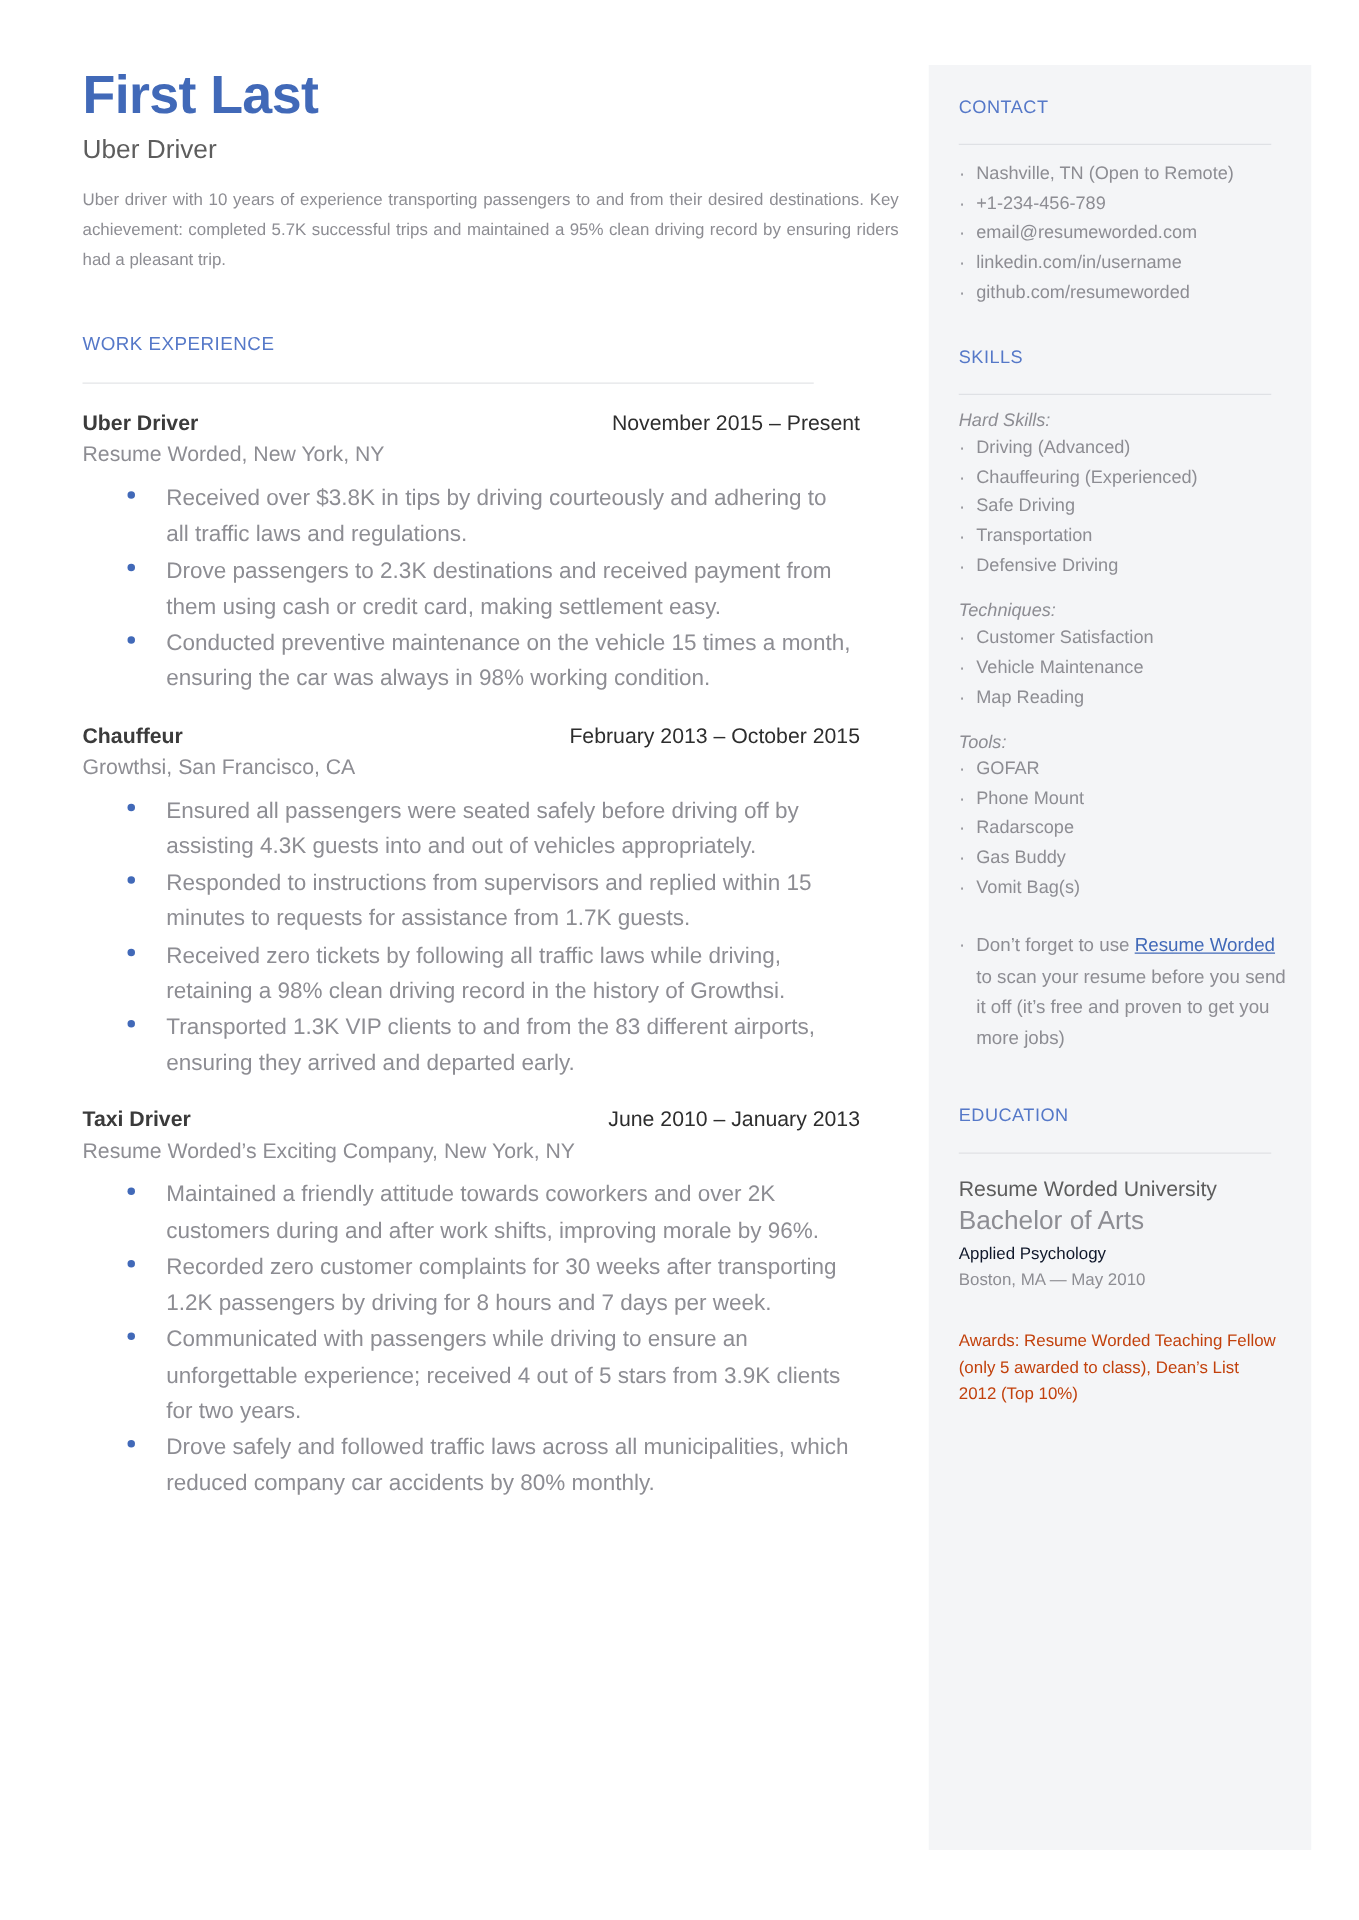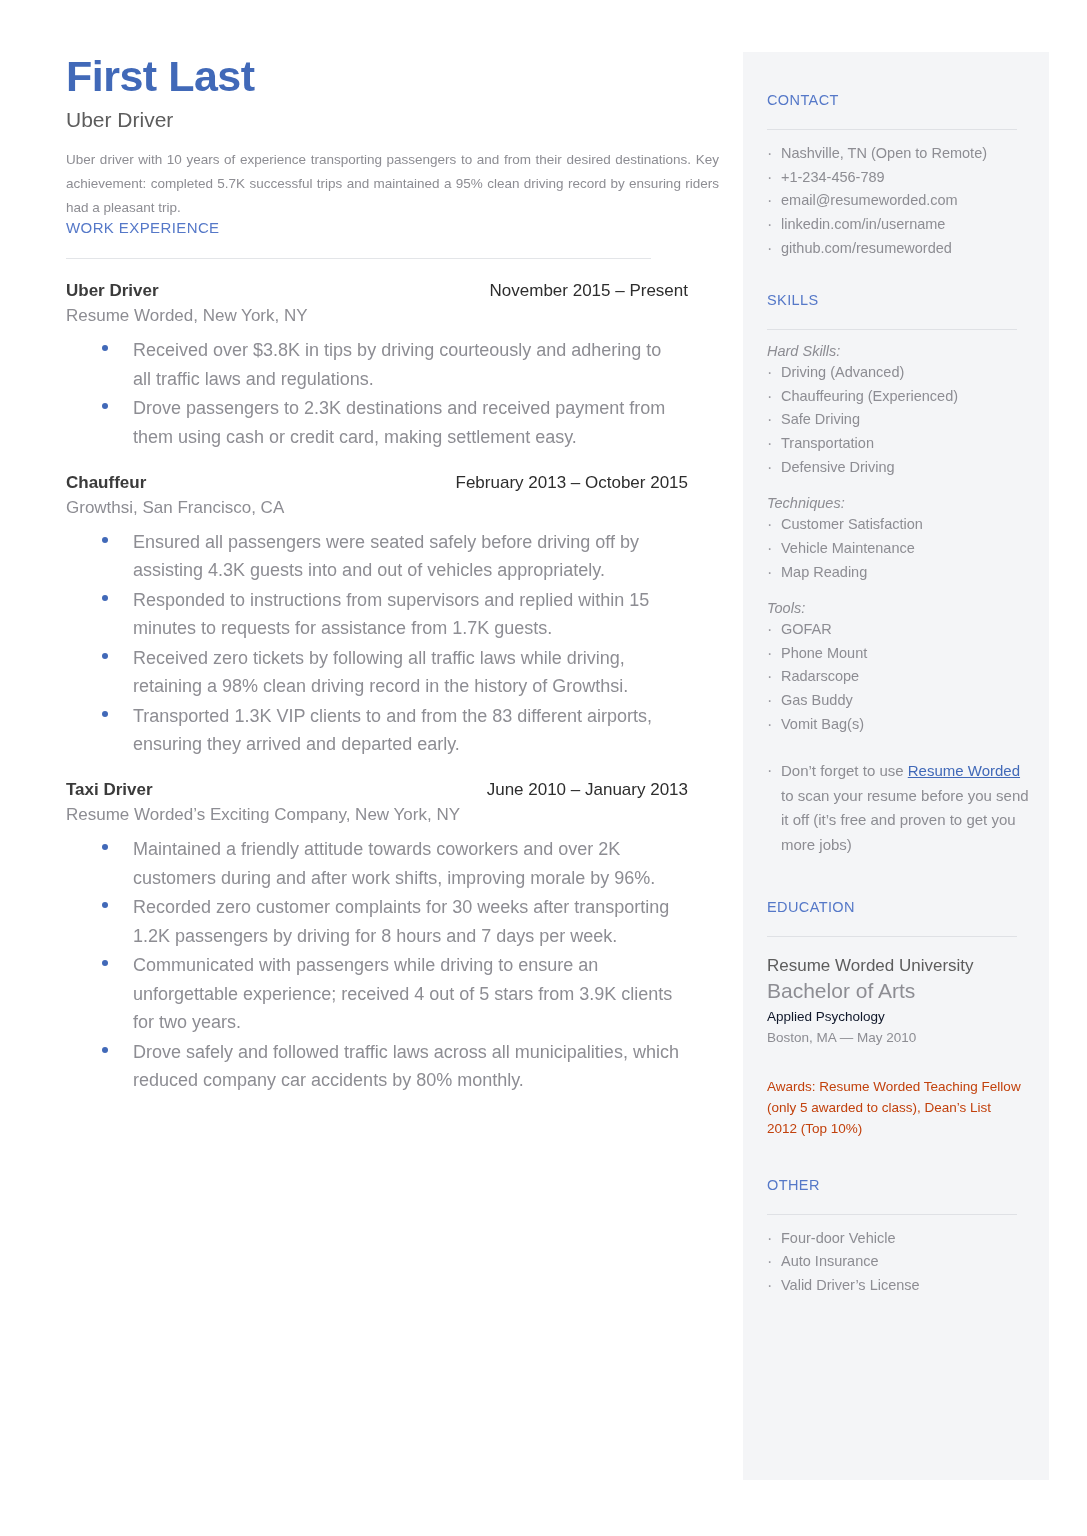--- a/index.html
+++ b/index.html
@@ -56,21 +56,21 @@
     margin: 0;
     width: 653px;
   }
 
   .section-header {
     font-size: 15px;
     color: #5578c8;
     letter-spacing: 0.4px;
     margin: 0;
   }
-  .main-col .section-header { }
+  .main-col .section-header { margin-top: 48px; }
   .divider {
     height: 1px;
     background: #e3e5e8;
     margin-top: 22px;
     width: 585px;
   }
 
   .job { margin-top: 22px; }
   .job-row {
     display: flex;
@@ -119,21 +119,21 @@
     background: #4169b8;
   }
 
   
   .side-col {
     position: absolute;
     left: 767px;
     top: 78px;
     width: 258px;
   }
-  .side-block { margin-bottom: 0; margin-top: 14px; }
+  .side-block { margin-bottom: 0; }
   .side-block .section-header { font-size: 14.5px; }
   .side-divider {
     height: 1px;
     background: #dfe1e5;
     margin: 21px 0 0 0;
     width: 250px;
   }
 
   ul.side-list {
     list-style: none;
@@ -236,20 +236,21 @@
 
   <div class="job">
     <div class="job-row">
       <span class="job-role">Uber Driver</span>
       <span class="job-dates">November 2015 – Present</span>
     </div>
     <div class="job-company">Resume Worded, New York, NY</div>
     <ul class="bullets">
       <li>Received over $3.8K in tips by driving courteously and adhering to all traffic laws and regulations.</li>
       <li>Drove passengers to 2.3K destinations and received payment from them using cash or credit card, making settlement easy.</li>
+      <li>Conducted preventive maintenance on the vehicle 15 times a month, ensuring the car was always in 98% working condition.</li>
     </ul>
   </div>
 
   <div class="job">
     <div class="job-row">
       <span class="job-role">Chauffeur</span>
       <span class="job-dates">February 2013 – October 2015</span>
     </div>
     <div class="job-company">Growthsi, San Francisco, CA</div>
     <ul class="bullets">
@@ -325,23 +326,14 @@
   <div class="side-block sp-edu">
     <div class="section-header">EDUCATION</div>
     <div class="side-divider"></div>
     <div class="edu-school">Resume Worded University</div>
     <div class="edu-degree">Bachelor of Arts</div>
     <div class="edu-field">Applied Psychology</div>
     <div class="edu-loc">Boston, MA — May 2010</div>
     <div class="edu-awards">Awards: Resume Worded Teaching Fellow (only 5 awarded to class), Dean’s List 2012 (Top 10%)</div>
   </div>
 
-  <div class="side-block sp-other">
-    <div class="section-header">OTHER</div>
-    <div class="side-divider"></div>
-    <ul class="side-list">
-      <li>Four-door Vehicle</li>
-      <li>Auto Insurance</li>
-      <li>Valid Driver’s License</li>
-    </ul>
-  </div>
 
 </div>
 
 </body></html>

